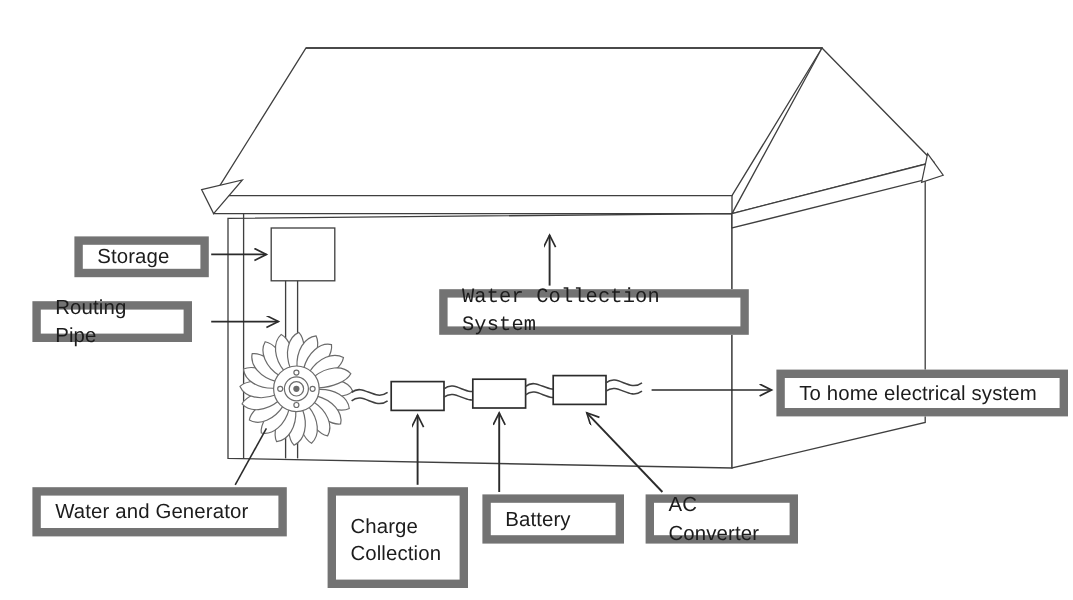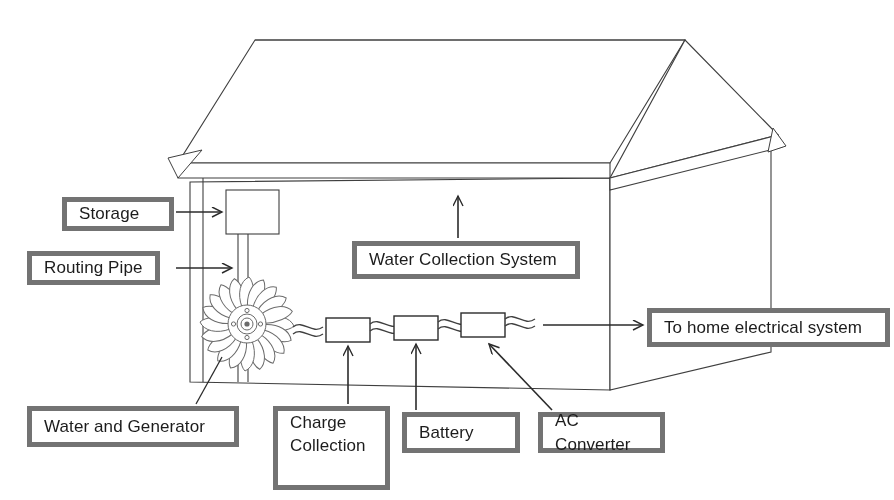--- a/index.html
+++ b/index.html
@@ -20,21 +20,21 @@
   #diagram-svg {
     position: absolute;
     left: 0;
     top: 0;
     width: 894px;
     height: 500px;
   }
   .label-box {
     position: absolute;
     box-sizing: border-box;
-    border: 5px solid #737373;
+    border: 7px solid #737373;
     background: #ffffff;
     color: #1c1c1c;
     font-size: 17px;
     line-height: 1.38;
     display: flex;
     align-items: center;
     justify-content: flex-start;
     padding-left: 12px;
     padding-right: 10px;
     letter-spacing: 0.1px;
@@ -216,33 +216,33 @@
   </svg>
 
   <div class="label-box" style="left:62px; top:197px; width:112px; height:34px;">
     <span>Storage</span>
   </div>
 
   <div class="label-box" style="left:27px; top:251px; width:133px; height:34px;">
     <span>Routing Pipe</span>
   </div>
 
-  <div class="label-box" style="left:352px; top:241px; width:228px; height:38px;">
+  <div class="label-box" style="left:366px; top:241px; width:258px; height:38px;font-family:Liberation Mono, monospace;">
     <span>Water Collection System</span>
   </div>
 
   <div class="label-box" style="left:647px; top:308px; width:243px; height:39px;">
     <span>To home electrical system</span>
   </div>
 
   <div class="label-box" style="left:27px; top:406px; width:212px; height:41px;">
     <span>Water and Generator</span>
   </div>
 
-  <div class="label-box two-line" style="left:273px; top:406px; width:117px; height:84px; display:block; ">
+  <div class="label-box two-line" style="left:273px; top:406px; width:117px; height:84px; display:block; padding-top:14px;">
     <span>Charge</span>
     <span>Collection</span>
   </div>
 
   <div class="label-box" style="left:402px; top:412px; width:118px; height:41px;">
     <span>Battery</span>
   </div>
 
   <div class="label-box" style="left:538px; top:412px; width:127px; height:41px;">
     <span>AC Converter</span>

